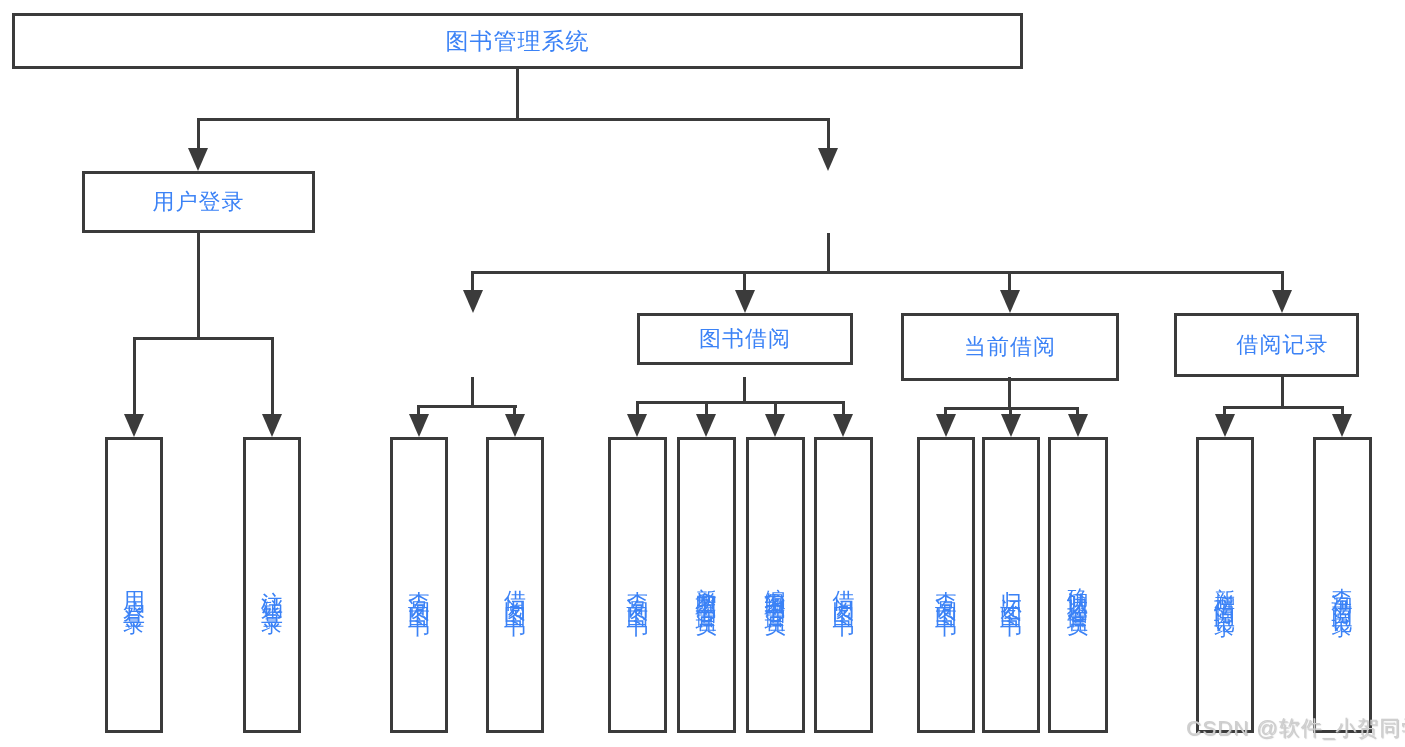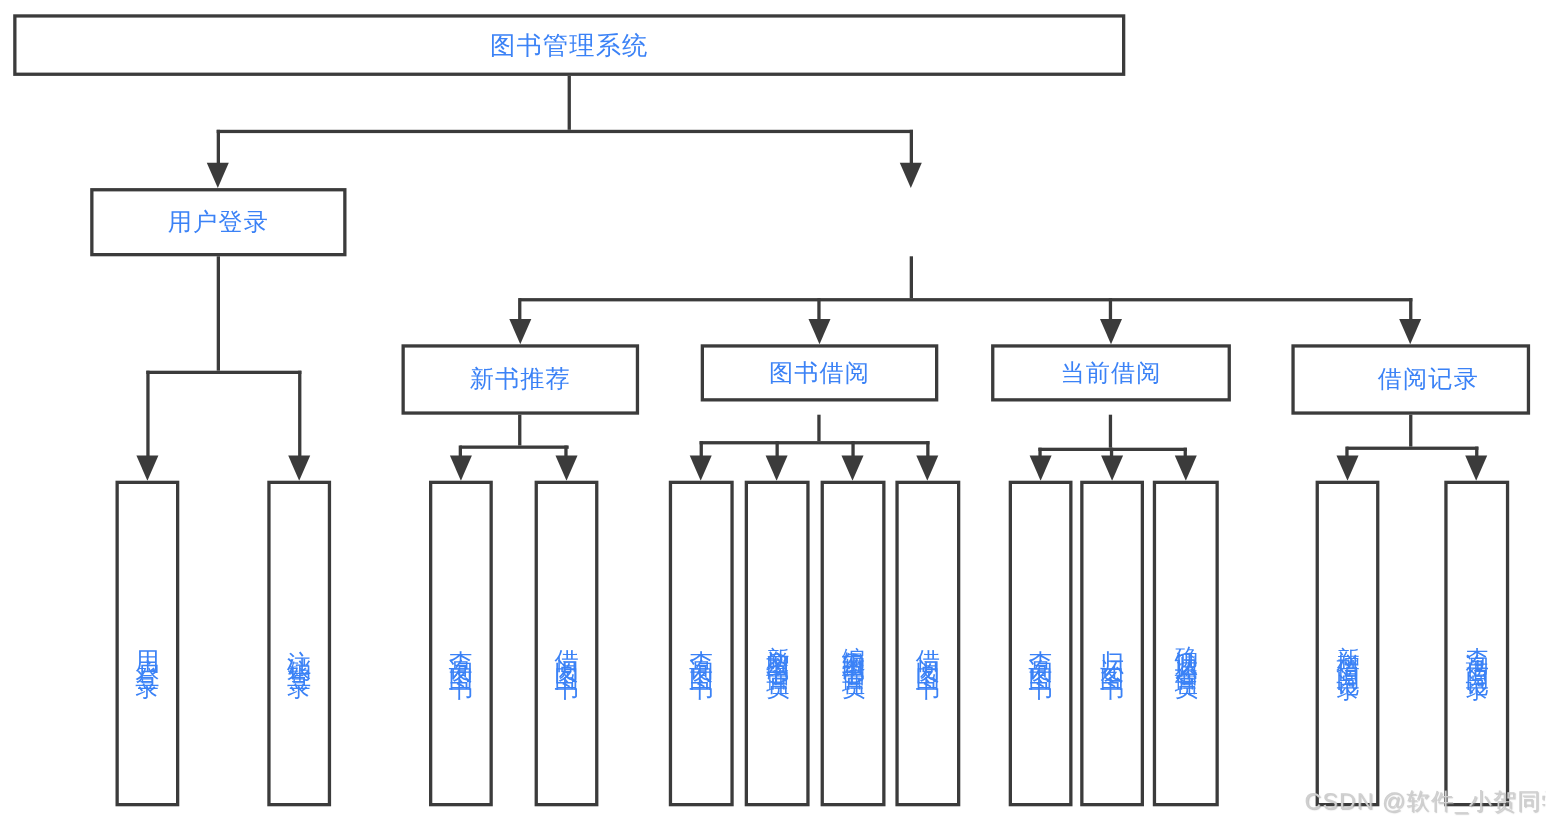--- a/index.html
+++ b/index.html
@@ -80,24 +80,23 @@
   <div class="hline" style="left:472px;top:271px;width:812px;"></div>
   <div class="vline" style="left:471px;top:271px;height:21px;"></div>
   <div class="ahead" style="left:463px;top:290px;"></div>
   <div class="vline" style="left:743px;top:271px;height:21px;"></div>
   <div class="ahead" style="left:735px;top:290px;"></div>
   <div class="vline" style="left:1008px;top:271px;height:21px;"></div>
   <div class="ahead" style="left:1000px;top:290px;"></div>
   <div class="vline" style="left:1281px;top:271px;height:21px;"></div>
   <div class="ahead" style="left:1272px;top:290px;"></div>
 
-  <div class="box" style="left:365px;top:313px;width:216px;height:64px;">新书推荐</div>
   <div class="box" style="left:637px;top:313px;width:216px;height:52px;">图书借阅</div>
-  <div class="box" style="left:901px;top:313px;width:218px;height:52px;">当前借阅</div>
-  <div class="box" style="left:1174px;top:313px;width:217px;height:64px;padding-left:32px;">借阅记录</div>
+  <div class="box" style="left:901px;top:313px;width:218px;height:68px;">当前借阅</div>
+  <div class="box" style="left:1174px;top:313px;width:185px;height:64px;padding-left:32px;">借阅记录</div>
 
   <div class="vline" style="left:471px;top:377px;height:28px;"></div>
   <div class="hline" style="left:418px;top:405px;width:99px;"></div>
   <div class="vline" style="left:417px;top:405px;height:11px;"></div>
   <div class="ahead" style="left:409px;top:414px;"></div>
   <div class="vline" style="left:513px;top:405px;height:11px;"></div>
   <div class="ahead" style="left:505px;top:414px;"></div>
 
   <div class="box vbox" style="left:390px;top:437px;width:58px;height:296px;">查询图书</div>
   <div class="box vbox" style="left:486px;top:437px;width:58px;height:296px;">借阅图书</div>

